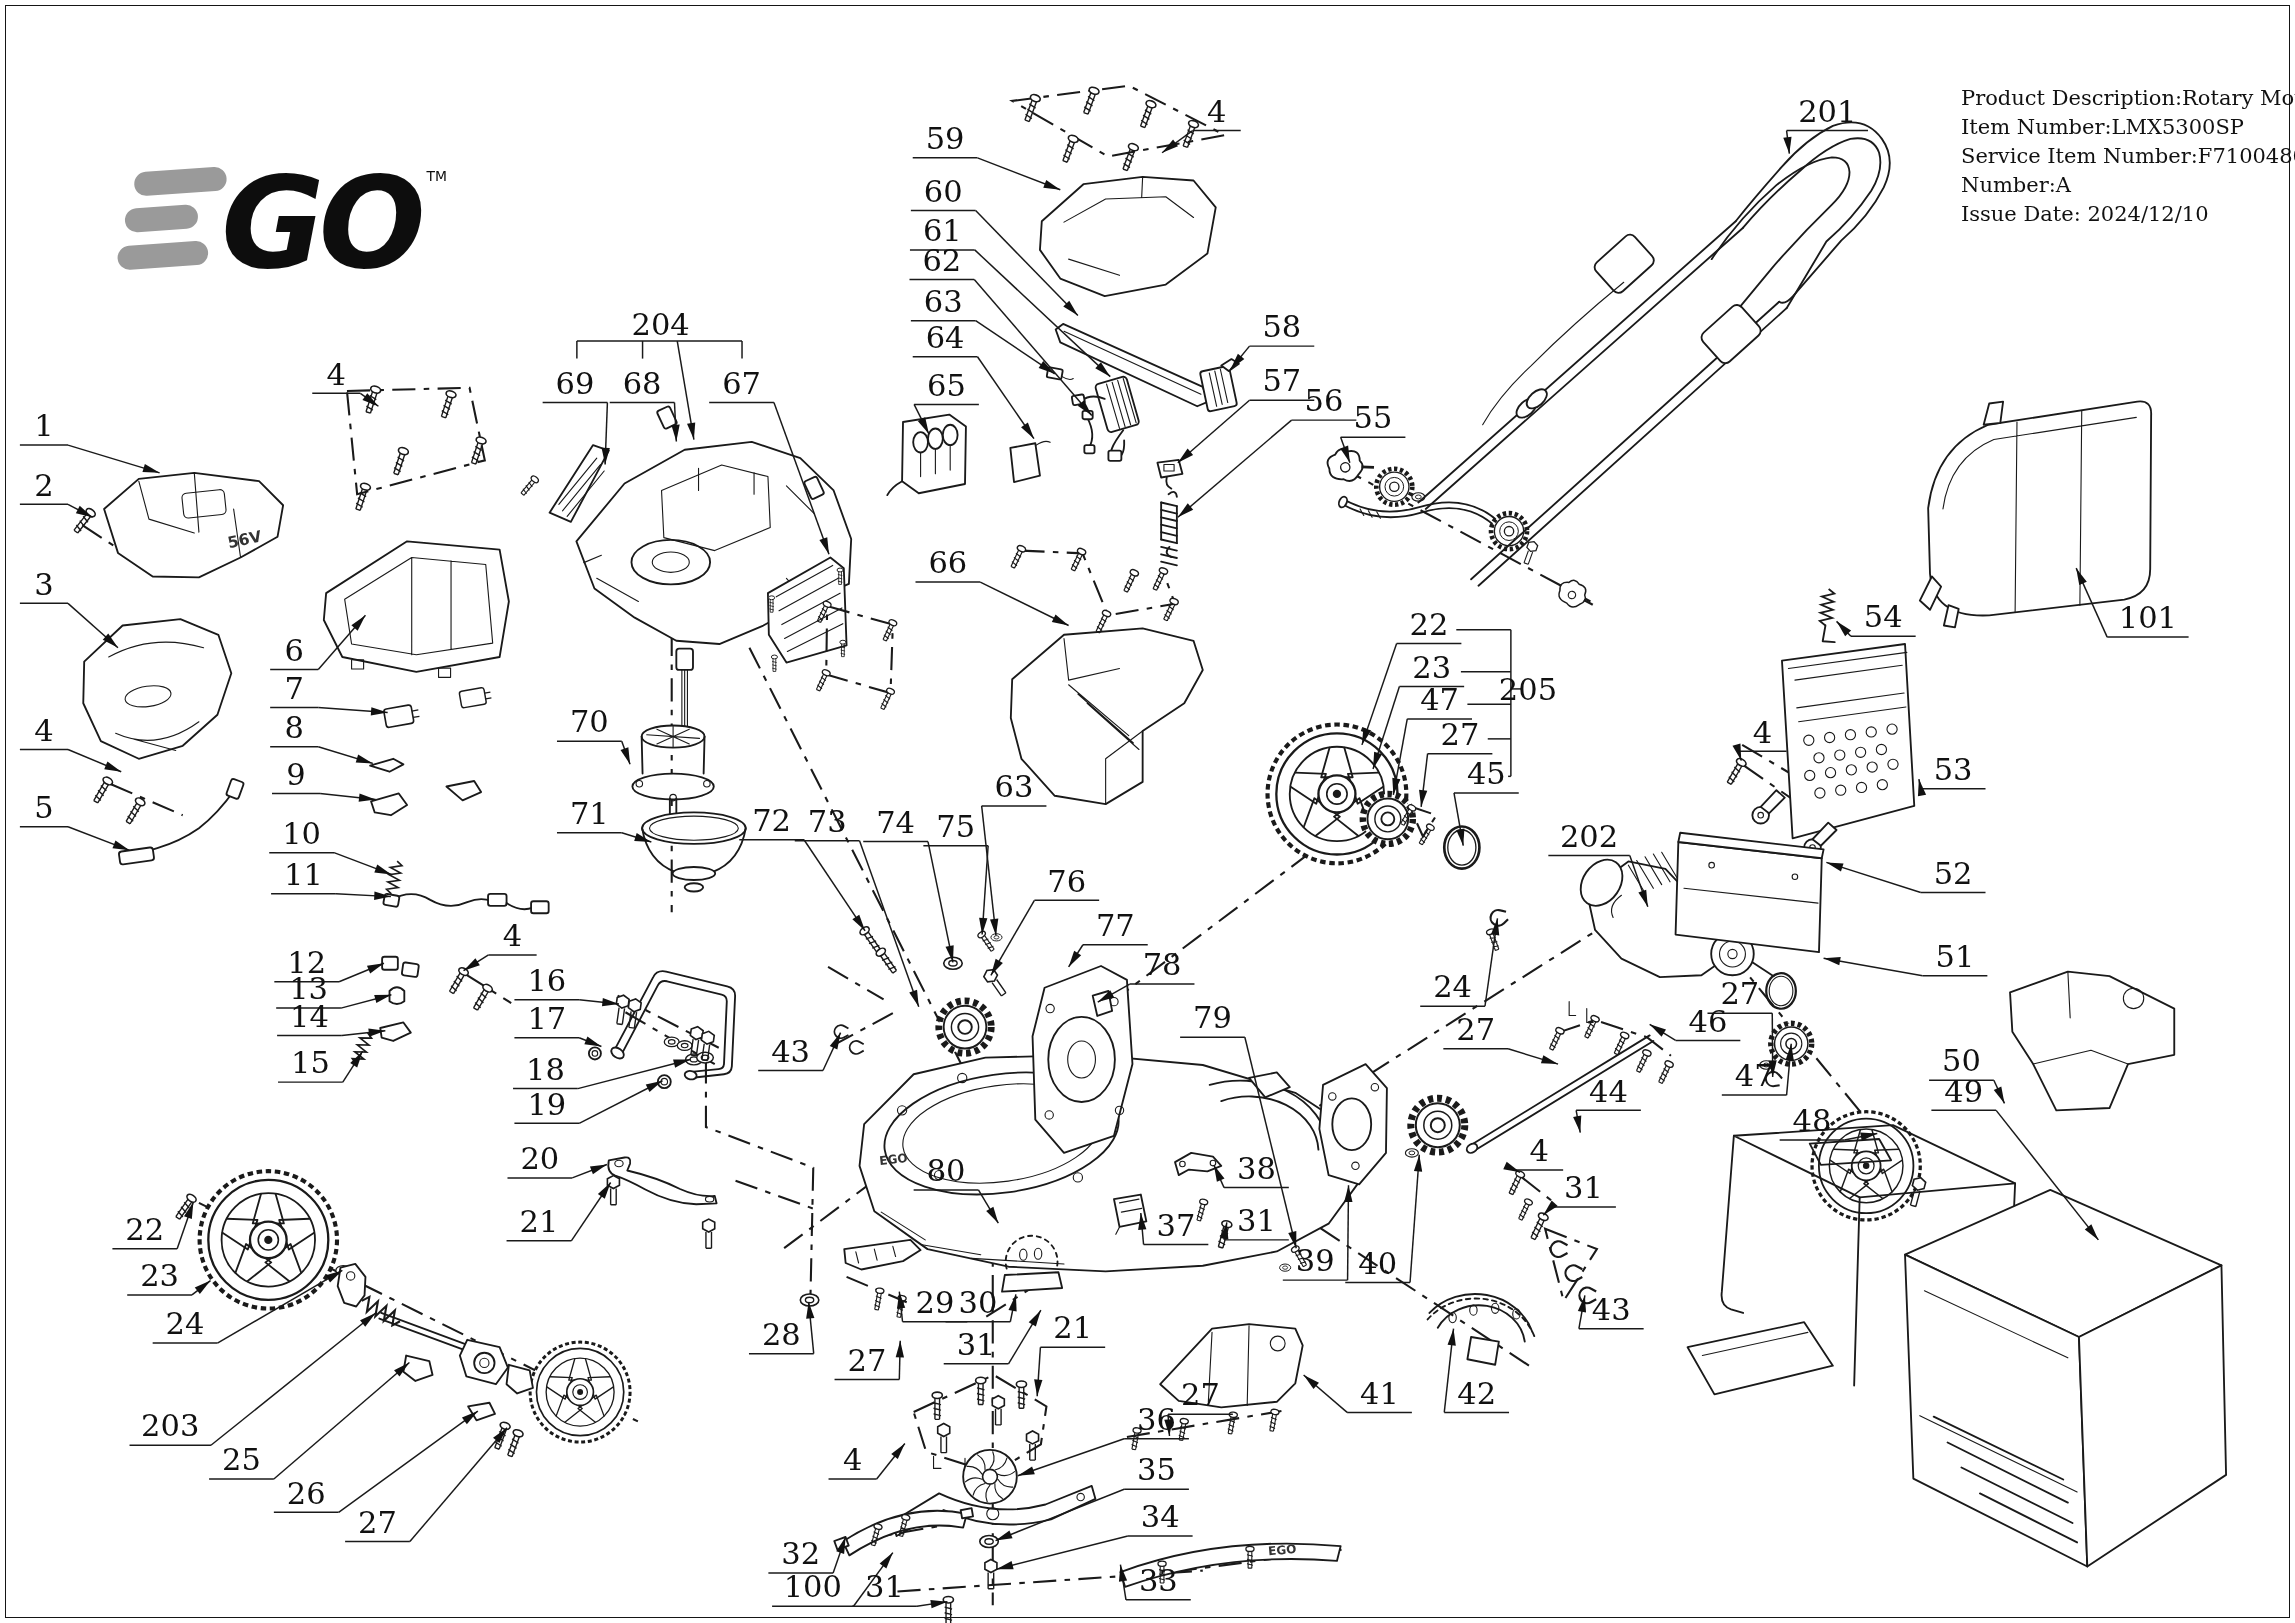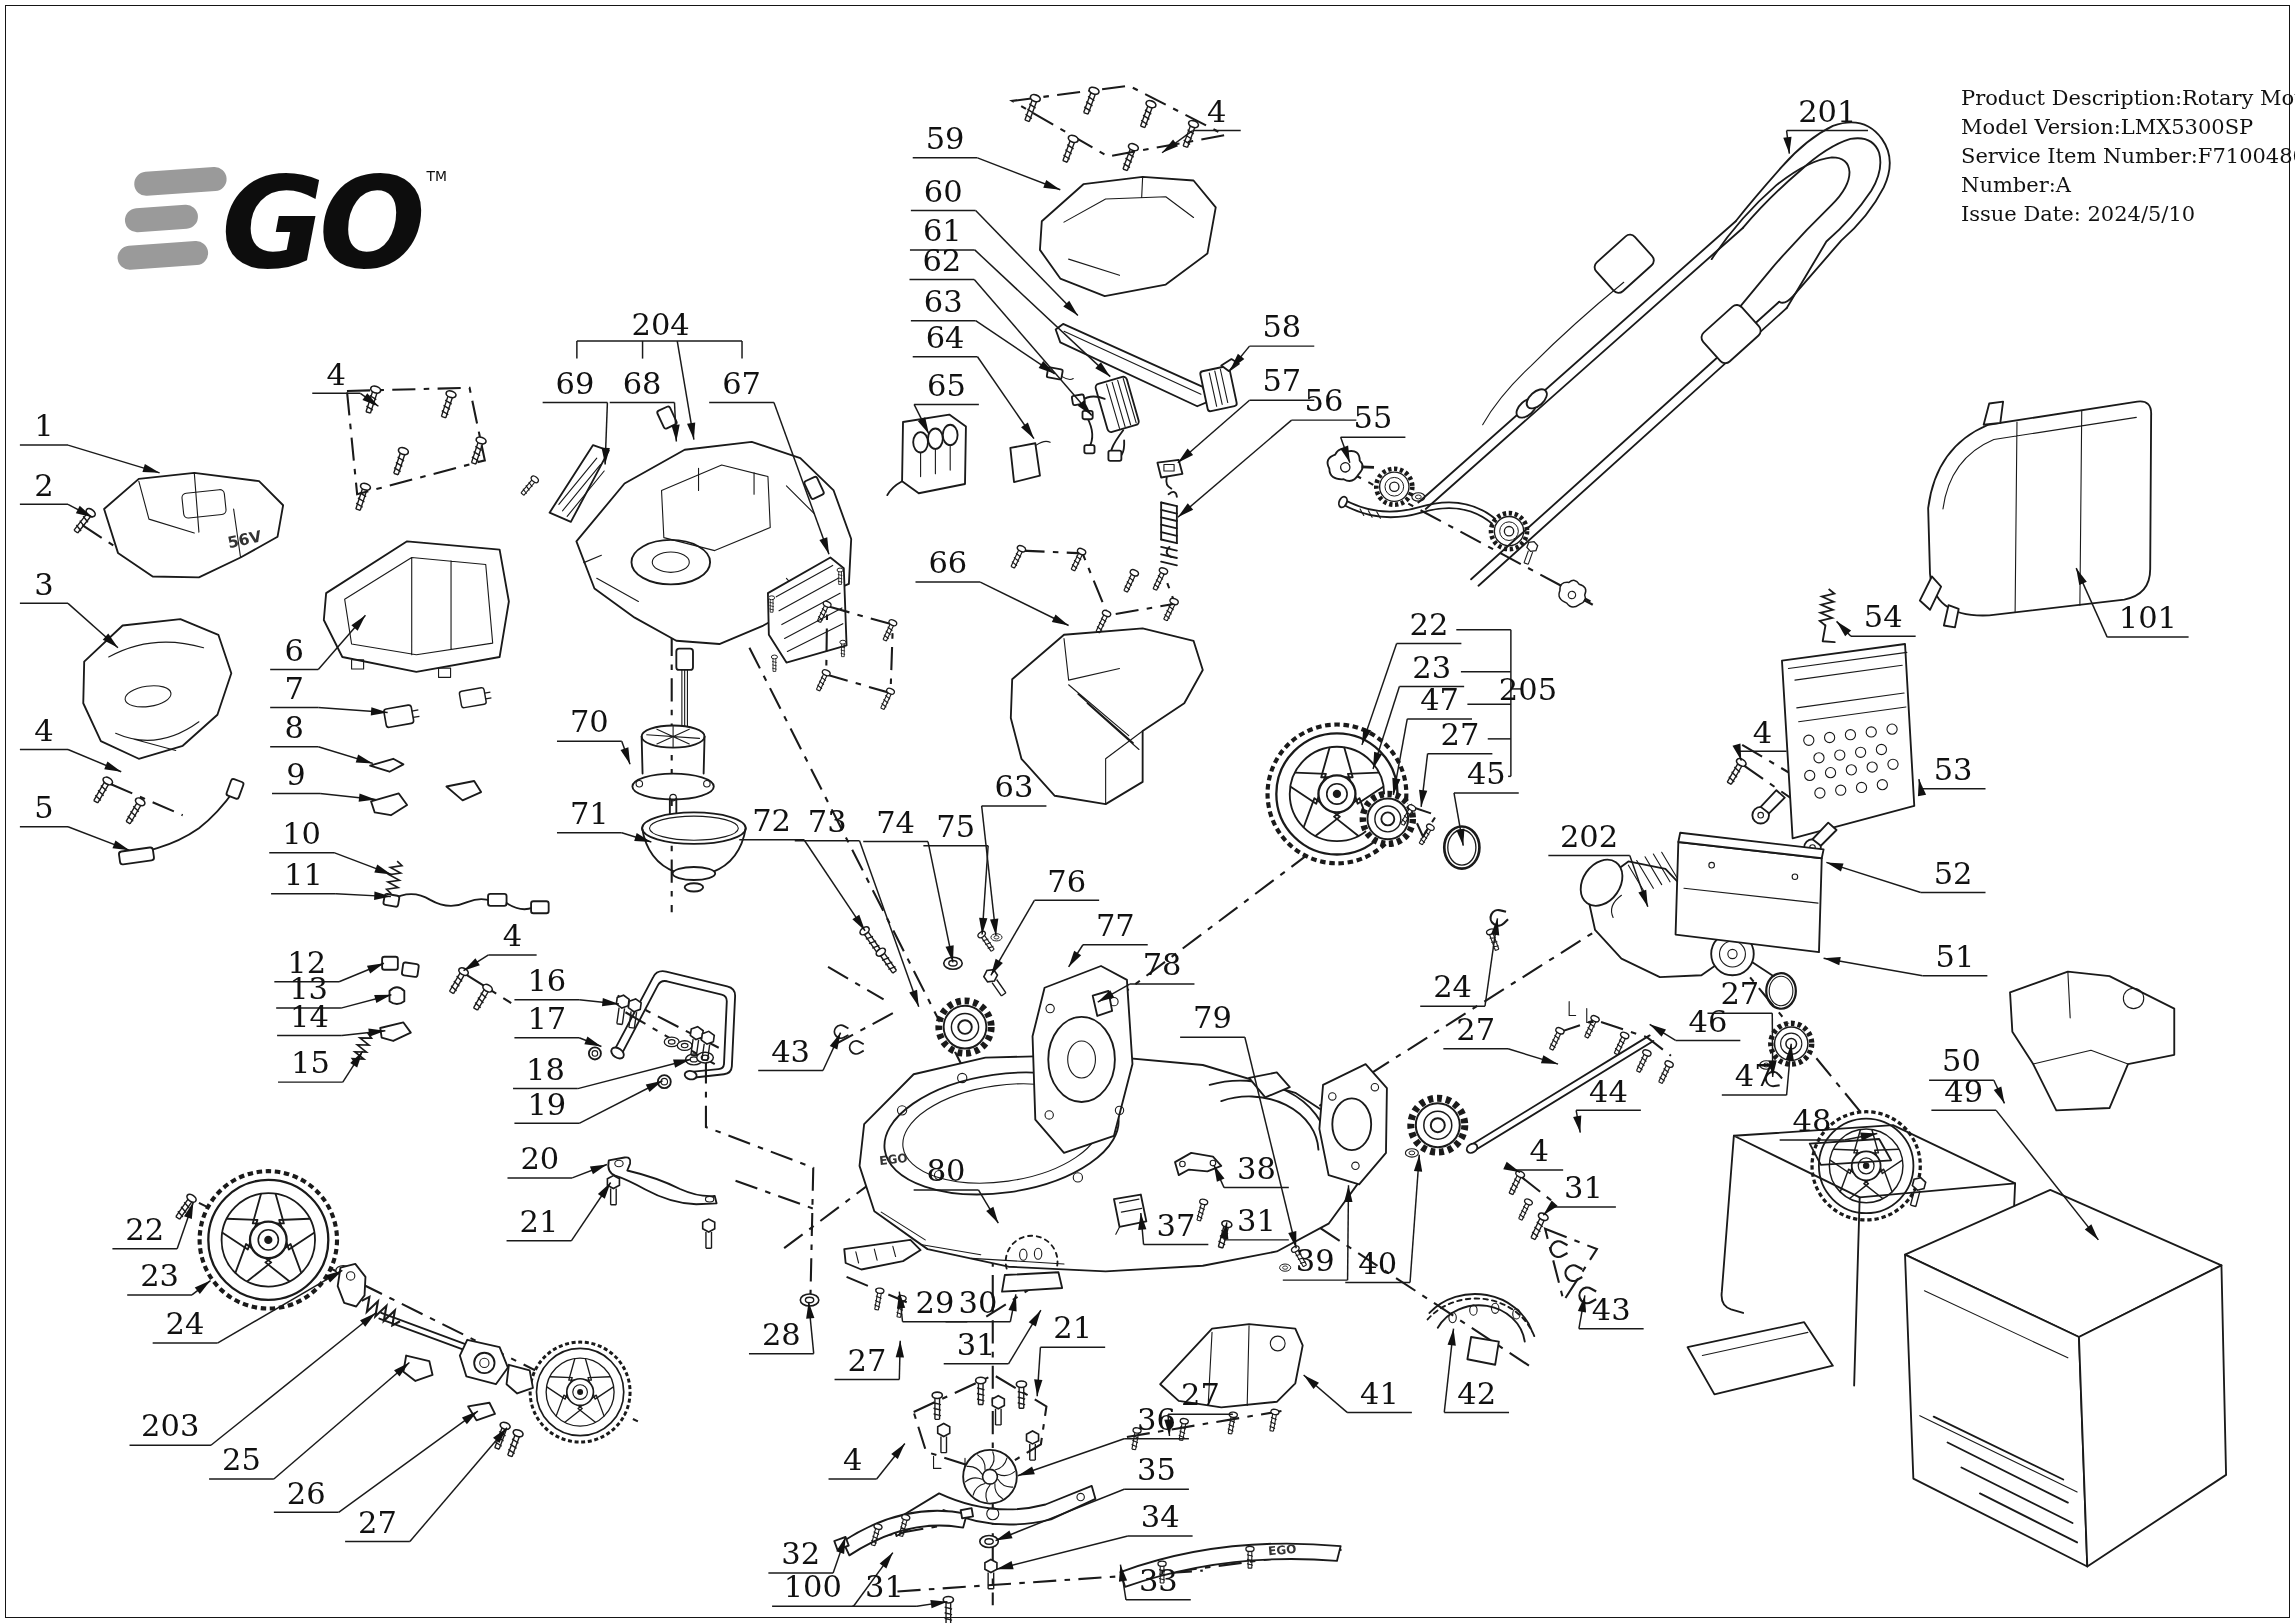--- a/index.html
+++ b/index.html
@@ -19,24 +19,24 @@
   .smalltxt{font-family:"DejaVu Sans",sans-serif;fill:#333;}
 </style>
 </head>
 <body>
 
 <div class="page">
   <div class="frame"></div>
 
   <div class="titleblock">
     <div>Product Description:Rotary Mower</div>
-    <div>Model Version:LMX5300SP</div>
+    <div>Item Number:LMX5300SP</div>
     <div>Service Item Number:F710048001S01</div>
     <div>Number:A</div>
-    <div>Issue Date: 2024/5/10</div>
+    <div>Issue Date: 2024/12/10</div>
   </div>
 
   <svg width="2295" height="1623" viewBox="0 0 4961 3508" xmlns="http://www.w3.org/2000/svg">
     <defs>
       <marker id="ah" markerWidth="42" markerHeight="26" refX="38" refY="12" orient="auto" markerUnits="userSpaceOnUse">
         <path d="M2,3 L38,12 L2,21 Z" fill="#111"></path>
       </marker>
       <g id="scr">
           <ellipse rx="11" ry="7" fill="#fff" stroke="#1a1a1a" stroke-width="3.5"></ellipse>
         <path d="M-5,6 L-5,52 M5,6 L5,52 M-5,52 L5,52 M-8,16 L8,20 M-8,28 L8,32 M-8,40 L8,44" fill="none" stroke="#1a1a1a" stroke-width="3"></path>

